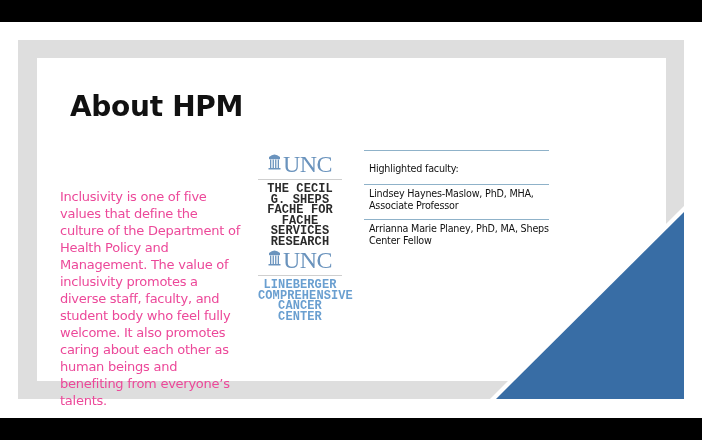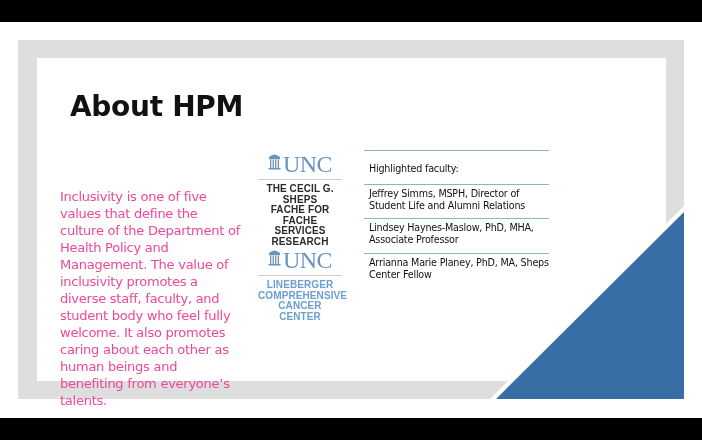--- a/index.html
+++ b/index.html
@@ -9,21 +9,21 @@
   .frame { position:absolute; left:18px; top:40px; width:666px; height:359px; background:#dedede; }
   .slide { position:absolute; left:37px; top:58px; width:629px; height:323px; background:#fff; }
   .accent { position:absolute; left:0; top:0; width:702px; height:440px; pointer-events:none; }
   .title { position:absolute; left:70px; top:90px; font-size:28px; color:#111; font-family:"DejaVu Sans", sans-serif; font-weight:bold; letter-spacing:-0.3px; }
   .body-text { position:absolute; left:60px; top:152px; width:180px; font-size:13px; line-height:17px; color:#ec4899; font-family:"DejaVu Sans", sans-serif; letter-spacing:-0.25px;margin-top:36px; }
   .logo { position:absolute; left:258px; width:84px; text-align:center; }
   .logo .mark { display:flex; align-items:flex-start; justify-content:center; height:24px; color:#6a93bd; }
   .logo .unc { font-family:"Liberation Serif", serif; font-size:24px; color:#6a93bd; letter-spacing:-0.5px; line-height:24px; }
   .logo .well { width:13px; height:18px; margin-right:2px; }
   .logo .rule { height:1px; background:#cfcfcf; margin:3px 0 4px 0; }
-  .logo .caption { font-family:Liberation Sans, sans-serif; font-weight:bold; font-size:10px; line-height:10.5px; letter-spacing:0.1px; }
+  .logo .caption { font-family:Liberation Mono, monospace; font-weight:bold; font-size:12px; line-height:10.5px; letter-spacing:0.1px; }
   .logo1 { top:152px; }
   .logo1 .caption { color:#2b2b2b; }
   .logo2 { top:248px; }
   .logo2 .caption { color:#6a9fd0; }
   .faculty { position:absolute; left:364px; top:150px; width:185px; }
   .fac-row { border-top:1px solid #8fb2c9; font-family:"DejaVu Sans", sans-serif; font-size:9.6px; line-height:12px; color:#111; padding:3px 0 0 5px; box-sizing:border-box; letter-spacing:-0.2px; }
   .fac-row.head { height:34px; padding-top:12px; }
   .fac-row.r1 { height:33px; }
   .fac-row.r2 { height:34px; }
   .fac-row.r3 { height:35px; }
@@ -88,16 +88,15 @@
   <div class="rule"></div>
   <div class="caption">
     <div>LINEBERGER</div>
     <div>COMPREHENSIVE</div>
     <div>CANCER CENTER</div>
   </div>
 </div>
 
 <div class="faculty">
   <div class="fac-row head">Highlighted faculty:</div>
-  <div class="fac-row r2">Jeffrey Simms, MSPH, Director of Student Life and Alumni Relations</div>
   <div class="fac-row r3">Lindsey Haynes-Maslow, PhD, MHA, Associate Professor</div>
   <div class="fac-row r4">Arrianna Marie Planey, PhD, MA, Sheps Center Fellow</div>
 </div>
 
 </body></html>

